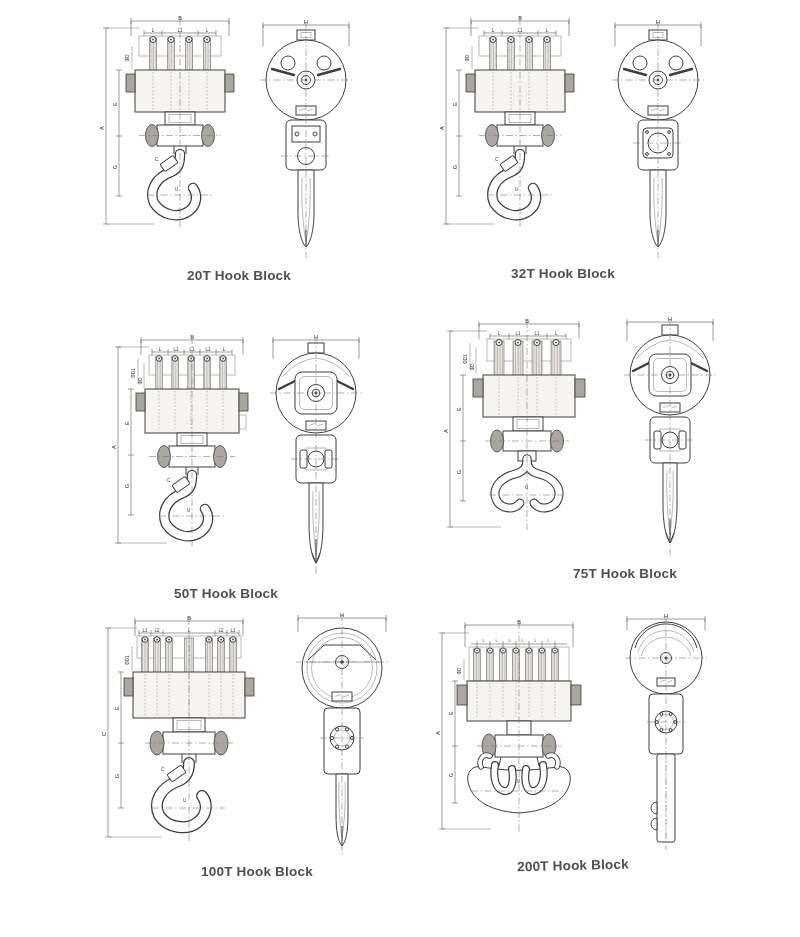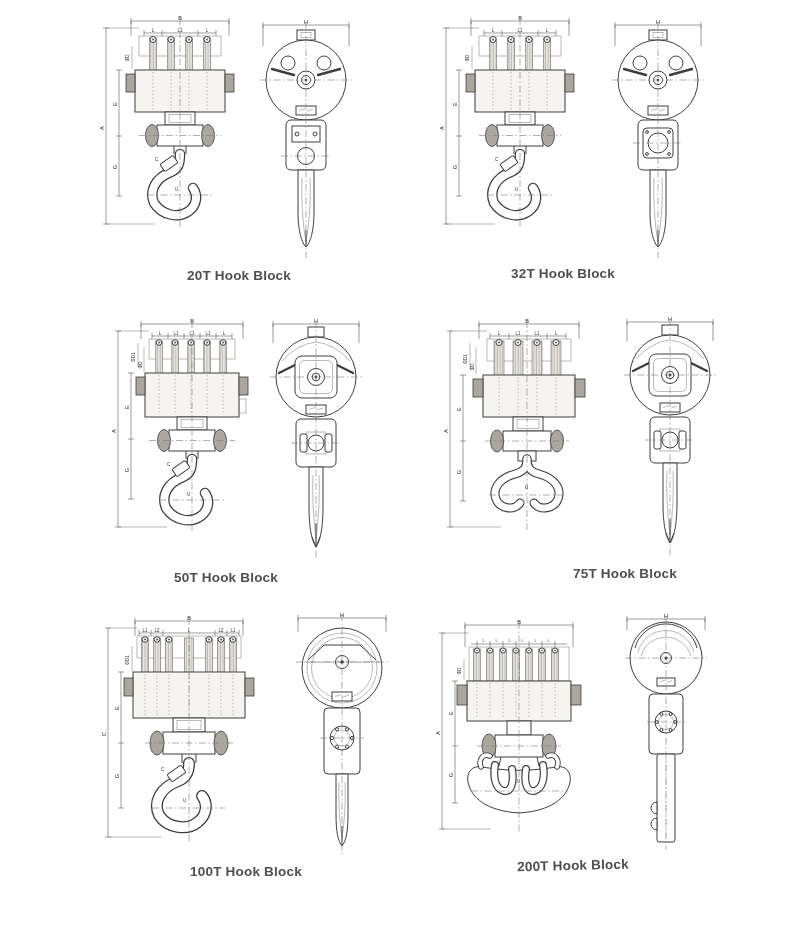--- a/index.html
+++ b/index.html
@@ -275,21 +275,21 @@
       <path d="M55,162 C54,186 56,210 59,226 C62,210 64,186 63,162" class="lt"></path>
       <line x1="59" y1="214" x2="59" y2="231" class="ln" stroke-width=".8"></line>
     </g>
     <line x1="59" y1="6" x2="59" y2="244" class="cl"></line>
     <line x1="13" y1="64" x2="105" y2="64" class="cl"></line>
     <line x1="34" y1="127" x2="84" y2="127" class="cl"></line>
   </svg>
   <div class="caption" style="left:152px;top:266px;text-align:right;">32T Hook Block</div>
 </div>
 
-<div class="cell" style="left:0;top:300px;width:400px;height:300px;text-decoration:underline;">
+<div class="cell" style="left:0;top:316px;width:400px;height:300px;text-decoration:underline;">
   <svg style="left:96px;top:15px;" width="160" height="250" viewBox="0 0 160 250">
     <defs>
           <pattern id="hc" width="2.6" height="4" patternUnits="userSpaceOnUse">
       <rect width="2.6" height="4" fill="#eceae6"></rect>
             <line x1="1.1" y1="0" x2="1.1" y2="4" stroke="#7d7b78" stroke-width="0.55"></line>
     </pattern>
         </defs>
     <g>
       <line x1="11" y1="16" x2="11" y2="212" class="dim"></line>
           <line x1="8" y1="16" x2="14" y2="16" class="dim"></line>
@@ -676,21 +676,21 @@
     </g>
     <g>
       <path d="M53,164 L53,204 C53,222 55,231 59,236 C63,231 65,222 65,204 L65,164 Z" class="lnf"></path>
       <path d="M56,172 C55,194 57,214 59,228 C61,214 63,194 62,172" class="lt"></path>
       <line x1="59" y1="216" x2="59" y2="236" class="ln" stroke-width=".8"></line>
     </g>
     <line x1="59" y1="4" x2="59" y2="245" class="cl"></line>
     <line x1="13" y1="52" x2="105" y2="52" class="cl"></line>
     <line x1="37" y1="128" x2="81" y2="128" class="cl"></line>
   </svg>
-  <div class="caption" style="left:235px;top:264px;">100T Hook Block</div>
+  <div class="caption" style="left:246px;top:264px;">100T Hook Block</div>
 </div>
 
 <div class="cell" style="left:400px;top:600px;width:400px;height:337px;">
   <svg style="left:20px;top:15px;" width="170" height="250" viewBox="0 0 170 250">
     <defs>
           <pattern id="hf" width="2.6" height="4" patternUnits="userSpaceOnUse">
       <rect width="2.6" height="4" fill="#eceae6"></rect>
             <line x1="1.1" y1="0" x2="1.1" y2="4" stroke="#7d7b78" stroke-width="0.55"></line>
     </pattern>
         </defs>

